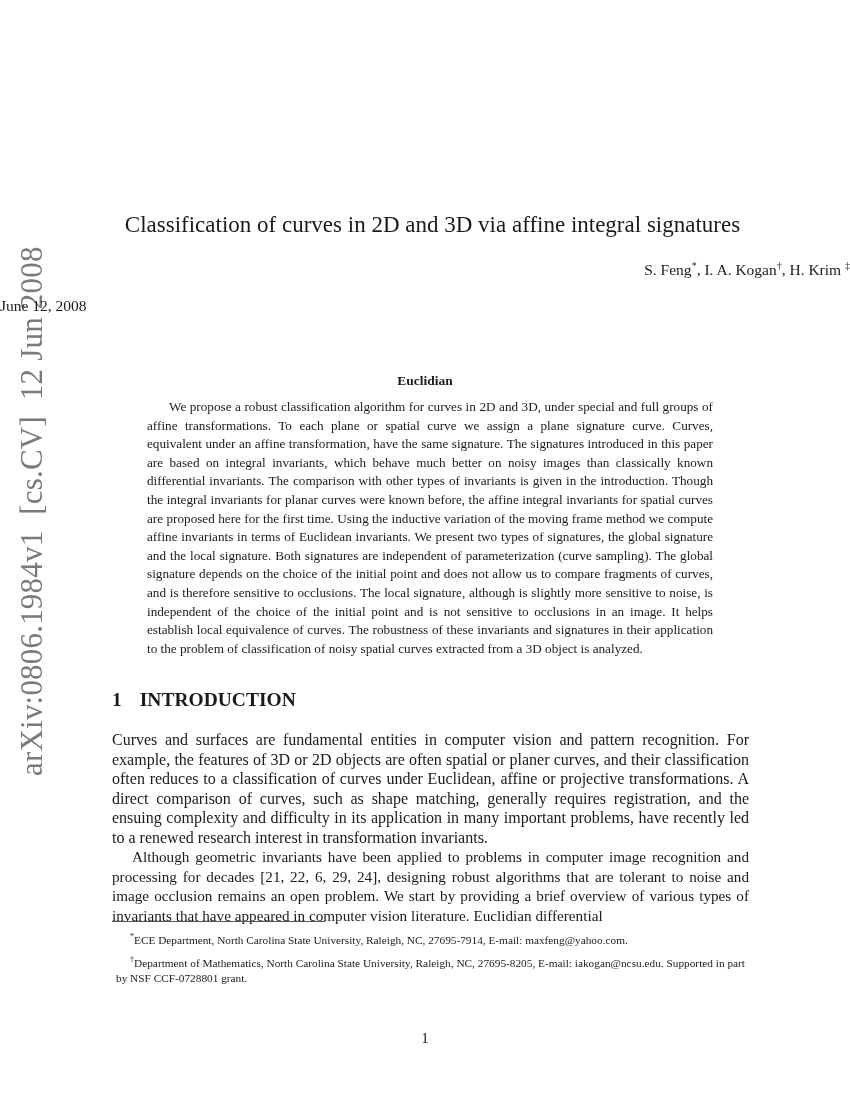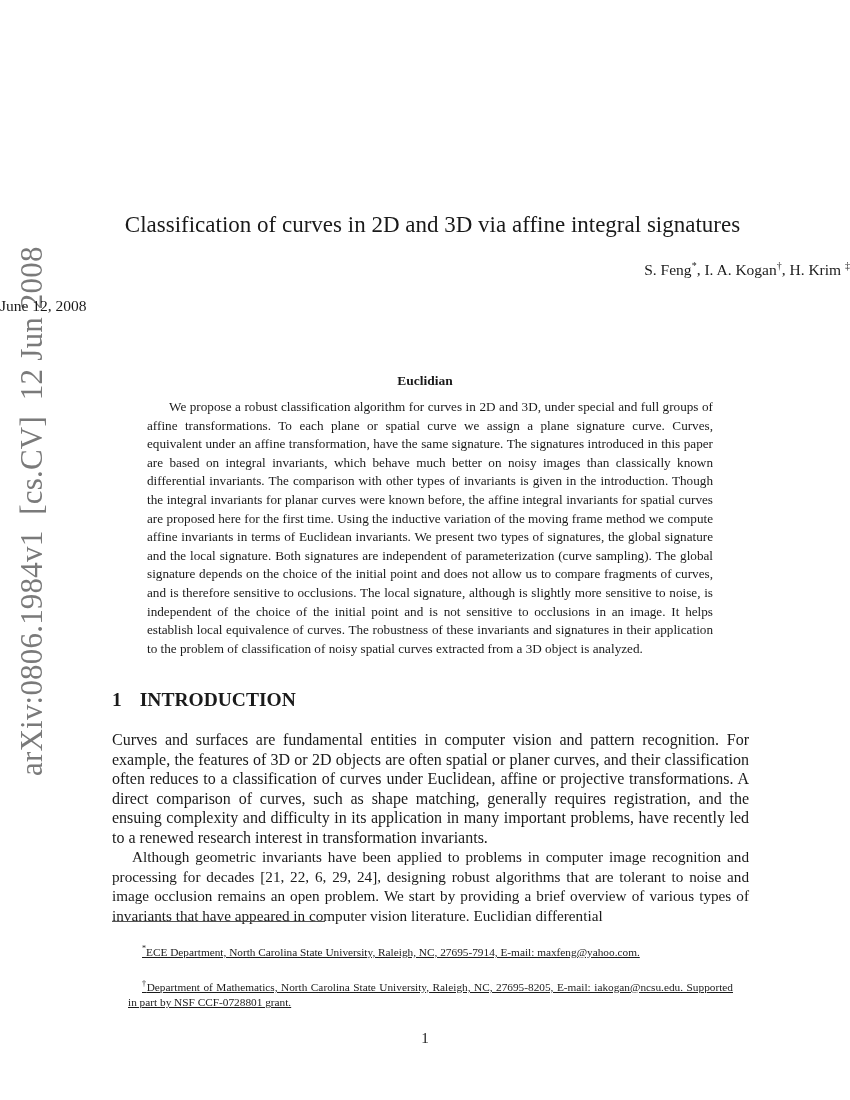--- a/index.html
+++ b/index.html
@@ -49,21 +49,21 @@
     text-indent: 20px;
   }
   .footnote-rule {
     position: absolute; left: 112px; top: 921px; width: 213px; height: 1px;
     background: #555;
   }
   .footnotes {
     position: absolute; left: 112px; width: 637px; top: 925px;
     font-size: 11.3px; line-height: 15.2px; text-align: justify;
   }
-  .footnotes p { margin: 16px; text-indent: 14px; text-decoration: underline; }
+  .footnotes p { margin: 4px; text-indent: 14px; }
   .footnotes sup { font-size: 8px; }
   .page-number {
     position: absolute; left: 0; right: 0; top: 1030px;
     text-align: center; font-size: 15px;
   }
 </style>
 </head>
 <body>
 
 <div class="arxiv-stamp">arXiv:0806.1984v1  [cs.CV]  12 Jun 2008</div>

